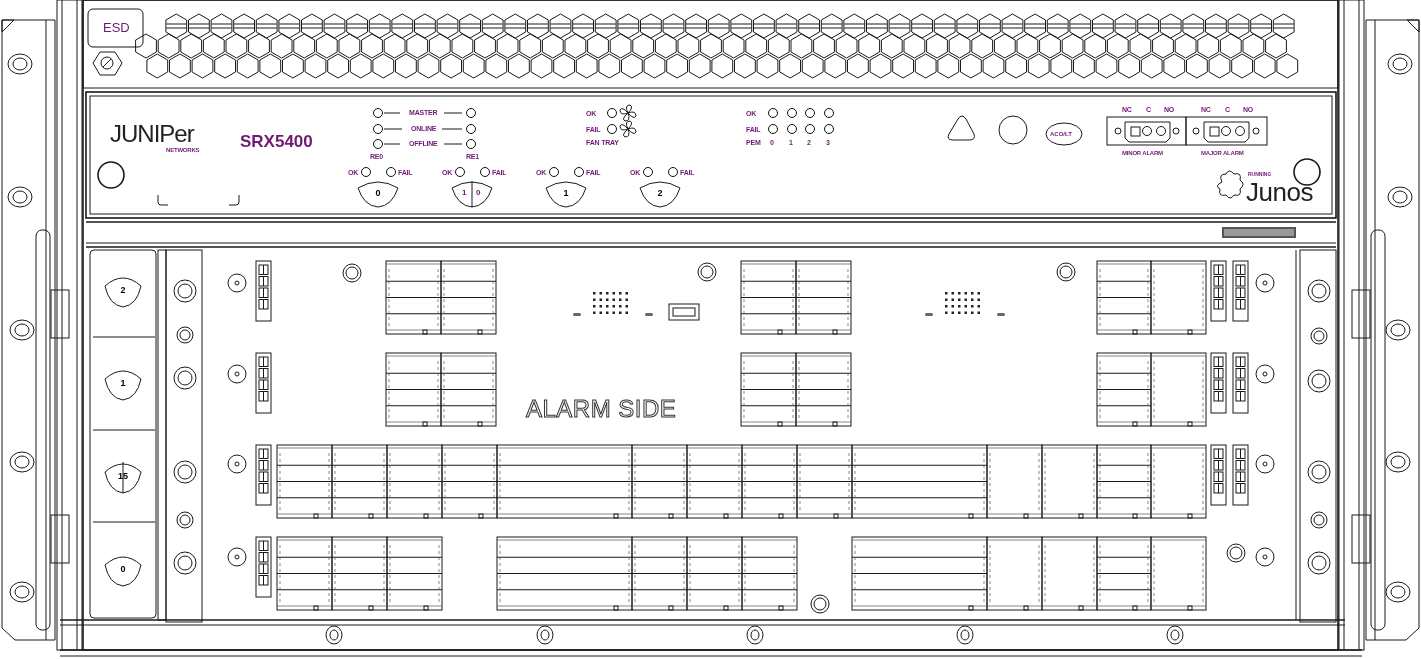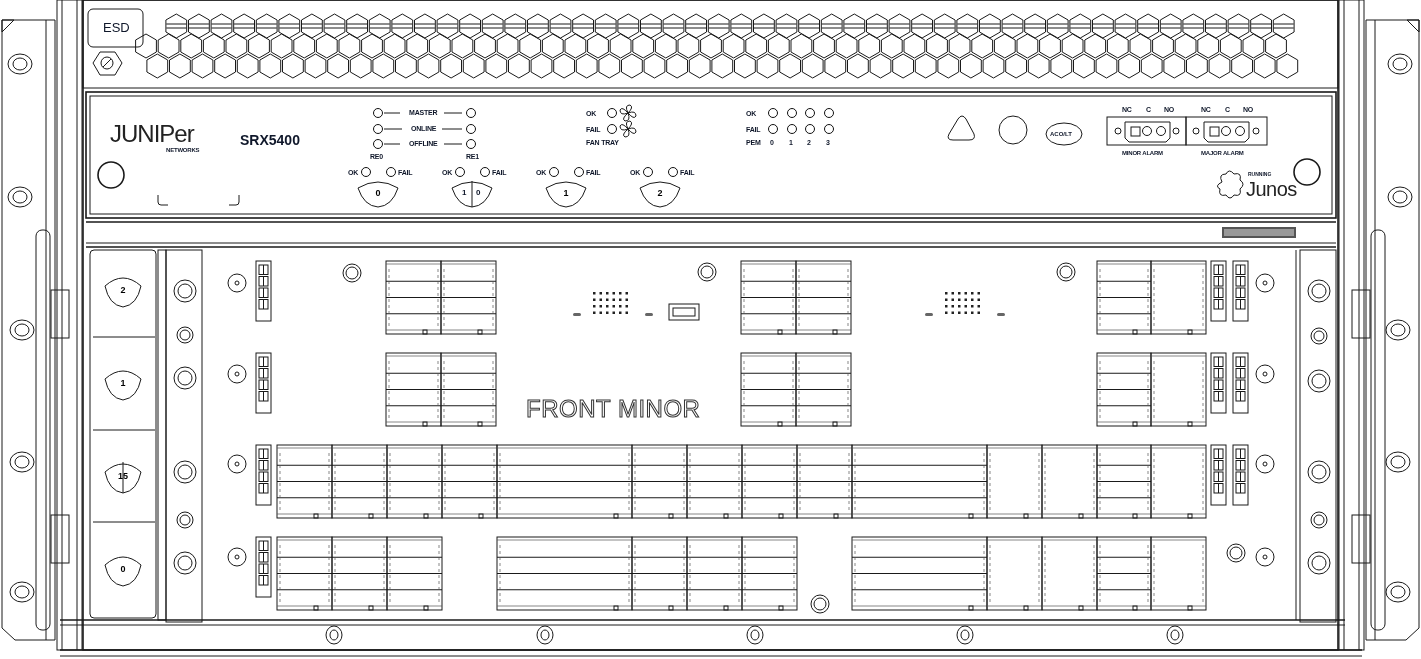--- a/index.html
+++ b/index.html
@@ -1,21 +1,21 @@
 <!DOCTYPE html>
 <html><head>
 <meta charset="utf-8">
 <style>
   html, body { margin:0; padding:0; background:#ffffff; }
   body { width:1421px; height:659px; overflow:hidden; position:relative; font-family:"Liberation Sans", sans-serif; }
   svg { position:absolute; left:0; top:0; }
   .ln { fill:none; stroke:#1a1a1a; stroke-width:1; }
   .ln2 { fill:none; stroke:#1a1a1a; stroke-width:1.6; }
   .thin { fill:none; stroke:#555; stroke-width:0.7; }
-  .lbl { position:absolute; font-family:"Liberation Sans", sans-serif; font-weight:bold; color:#0f172a; white-space:nowrap; line-height:1; }
+  .lbl { position:absolute; font-family:"Liberation Sans", sans-serif; font-weight:bold; color:#701a75; white-space:nowrap; line-height:1; }
   .s7 { font-size:7px; letter-spacing:-0.2px; }
   .s8 { font-size:8px; }
   .led { position:absolute; width:8px; height:8px; border:1px solid #111; border-radius:50%; background:#fff; }
   .keynum { position:absolute; font-size:9px; font-weight:bold; text-align:center; width:20px; }
 </style>
 </head>
 <body>
 
 <svg width="1421" height="659" viewBox="0 0 1421 659">
 
@@ -940,21 +940,21 @@
       <rect x="997" y="313" width="8" height="3" rx="1.5" fill="#666"></rect>
     </g>
   <rect class="ln" x="669" y="304" width="30" height="16"></rect>
   <rect class="ln" x="673" y="308" width="22" height="8"></rect>
 </svg>
 
 <div class="lbl" style="left:103px;top:21px;font-size:13px;font-weight:normal;">ESD</div>
 
 <div class="lbl" style="left:110px;top:122px;font-size:24px;font-weight:normal;letter-spacing:-1px;color:#222;">JUNIPer</div>
 <div class="lbl s7" style="left:166px;top:147px;font-size:6px;">NETWORKS</div>
-<div class="lbl" style="left:240px;top:133px;font-size:14px;">SRX5400</div>
+<div class="lbl" style="left:240px;top:133px;font-size:17px;">SRX5400</div>
 
 <div class="led" style="left:373px;top:108px;"></div>
 <div class="led" style="left:373px;top:124px;"></div>
 <div class="led" style="left:373px;top:139px;"></div>
 <div class="led" style="left:466px;top:108px;"></div>
 <div class="led" style="left:466px;top:124px;"></div>
 <div class="led" style="left:466px;top:139px;"></div>
 <div class="lbl s7" style="left:409px;top:109px;">MASTER</div>
 <div class="lbl s7" style="left:411px;top:125px;">ONLINE</div>
 <div class="lbl s7" style="left:409px;top:140px;">OFFLINE</div>
@@ -1013,20 +1013,20 @@
 <div class="lbl s7" style="left:1122px;top:106px;">NC</div>
 <div class="lbl s7" style="left:1146px;top:106px;">C</div>
 <div class="lbl s7" style="left:1164px;top:106px;">NO</div>
 <div class="lbl s7" style="left:1201px;top:106px;">NC</div>
 <div class="lbl s7" style="left:1225px;top:106px;">C</div>
 <div class="lbl s7" style="left:1243px;top:106px;">NO</div>
 <div class="lbl s7" style="left:1122px;top:150px;font-size:6px;">MINOR ALARM</div>
 <div class="lbl s7" style="left:1201px;top:150px;font-size:6px;">MAJOR ALARM</div>
 
 <div class="lbl" style="left:1248px;top:172px;font-size:5px;">RUNNING</div>
-<div class="lbl" style="left:1246px;top:179px;font-size:20px;font-weight:normal;letter-spacing:-0.5px;color:#222;">Junos</div>
+<div class="lbl" style="left:1246px;top:179px;font-size:26px;font-weight:normal;letter-spacing:-0.5px;color:#222;">Junos</div>
 
 <div class="keynum" style="left:113px;top:285px;">2</div>
 <div class="keynum" style="left:113px;top:378px;">1</div>
 <div class="keynum" style="left:113px;top:471px;">15</div>
 <div class="keynum" style="left:113px;top:564px;">0</div>
 
-<div class="lbl" style="left:526px;top:397px;font-size:24px;font-weight:normal;color:#fff;-webkit-text-stroke:1px #333;letter-spacing:0.5px;">FRONT MINOR</div>
+<div class="lbl" style="left:526px;top:397px;font-size:24px;font-weight:normal;color:#fff;-webkit-text-stroke:1px #333;letter-spacing:0.5px;">ALARM SIDE</div>
 
 </body></html>

